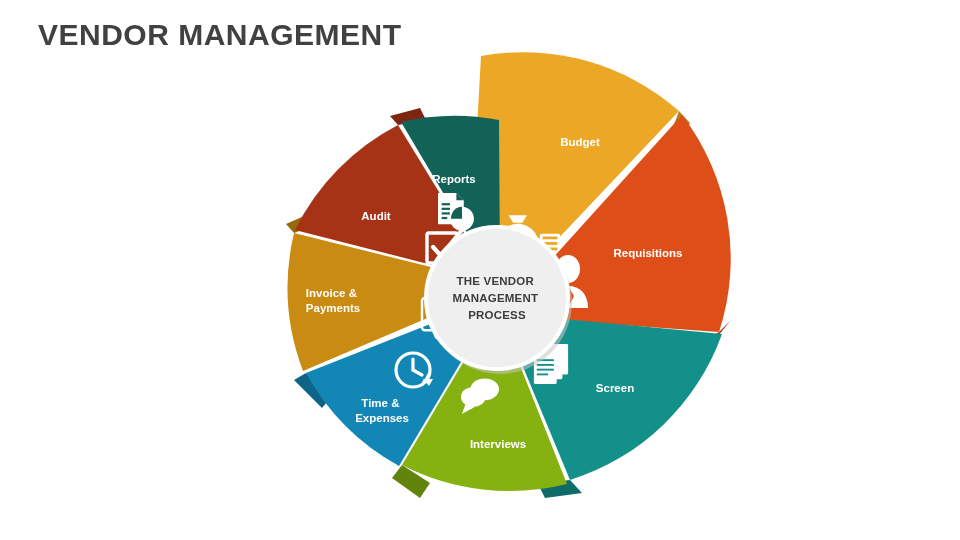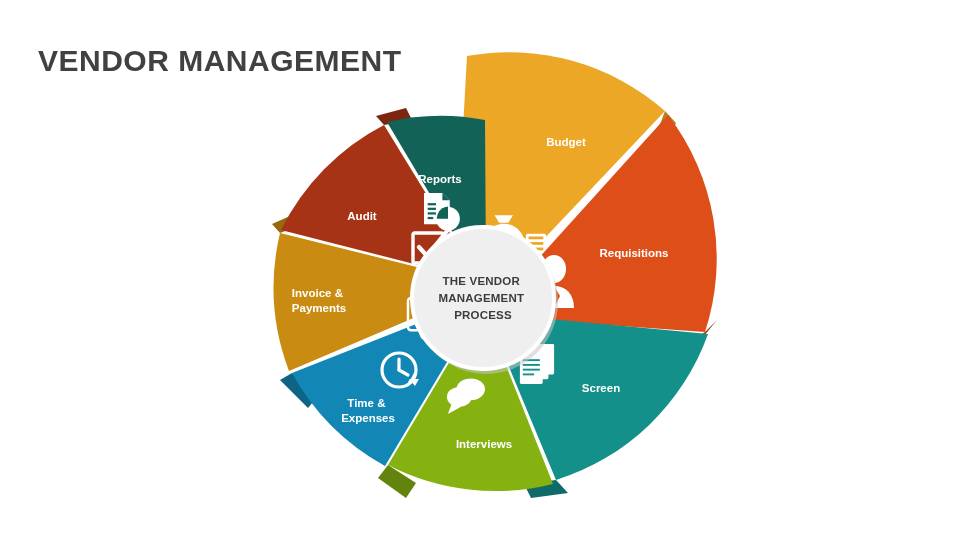--- a/index.html
+++ b/index.html
@@ -13,26 +13,25 @@
   #slide{position:absolute;inset:0;}
 
   #page-title{
     position:absolute;
     left:38px; top:18px;
     font-size:30px;
     font-weight:bold;
     letter-spacing:0.5px;
     color:#414141;
     white-space:nowrap;
-    margin-top:26px;
   }
 
   #wheel-wrap{
     position:absolute;
-    left:256px; top:28px;
+    left:270px; top:28px;
     width:470px; height:505px;
   }
   #wheel{ display:block; width:470px; height:505px; }
 
   .seg-label{
     font-family:"Liberation Sans","DejaVu Sans",sans-serif;
     font-size:11.5px;
     font-weight:bold;
     fill:#ffffff;
     text-anchor:middle;

